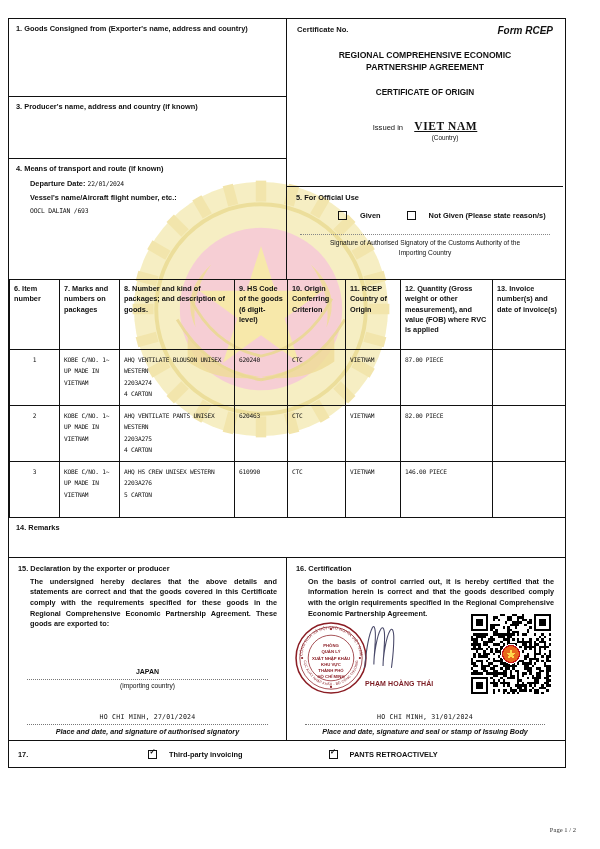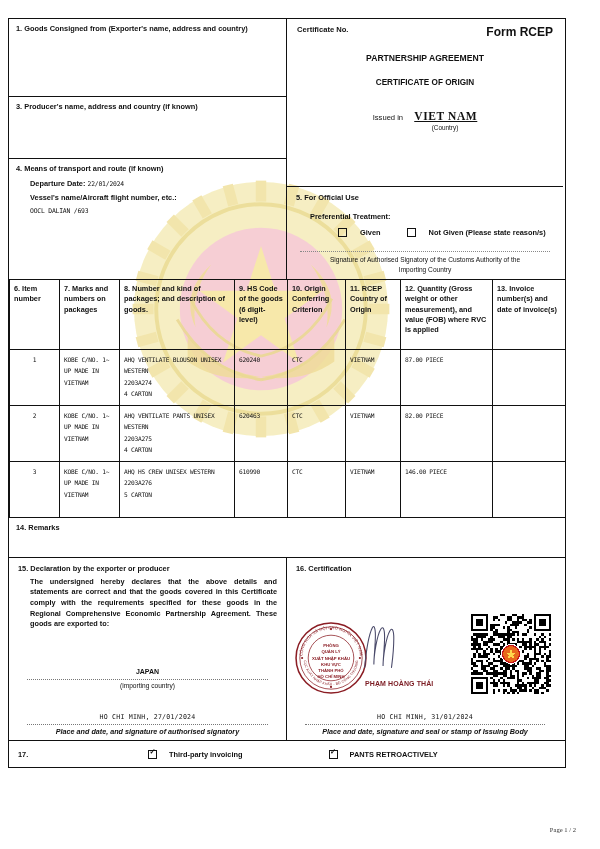--- a/index.html
+++ b/index.html
@@ -36,21 +36,21 @@
   .box1{height:78px;}
   .box2{height:88px;}
   .box3{height:62px;}
   .box4{height:73px;}
   .indent{padding-left:14px;}
   .ln{margin-top:4px;}
 
   
   .rhead{height:168px;position:relative;padding:6px 10px 0 10px;box-sizing:border-box;}
   .certno{font-size:7.6px;font-weight:bold;}
-  .formrcep{font-size:12px;font-weight:bold;}
+  .formrcep{font-size:10px;font-weight:bold;font-style:italic;}
   .topline{display:flex;justify-content:space-between;align-items:flex-start;gap:38px;}
   .title1{text-align:center;font-size:8.6px;font-weight:bold;line-height:1.45;margin-top:13px;}
   .title2{text-align:center;font-size:8.2px;font-weight:bold;margin-top:14px;}
   .issued{text-align:center;margin-top:23px;font-size:7.6px;}
   .issued .ctry{font-family:"Liberation Serif",serif;font-size:11.5px;font-weight:bold;
       text-decoration:underline;letter-spacing:.6px;margin-left:9px;}
   .ctrylbl{text-align:center;font-size:6.4px;margin-top:2px;padding-left:40px;}
 
   
   .box5{height:92px;padding:6px 9px 0 9px;box-sizing:border-box;}
@@ -194,34 +194,34 @@
         </div>
       </div>
 
       <div class="rightcol">
         <div class="rhead bb">
           <div class="topline">
             <span class="certno">Certificate No.</span>
             <span class="formrcep">Form RCEP</span>
           </div>
           <div class="title1">
+            <div>REGIONAL COMPREHENSIVE ECONOMIC</div>
             <div>PARTNERSHIP AGREEMENT</div>
           </div>
           <div class="title2">CERTIFICATE OF ORIGIN</div>
           <div class="issued">
             <span>Issued in</span>
             <span class="ctry">VIET NAM</span>
           </div>
           <div class="ctrylbl">(Country)</div>
         </div>
 
         <div class="box5">
           <div class="lbl"><span class="num">5.</span>
             <span>For Official Use</span></div>
-          <div class="pref">Preferential Treatment:</div>
           <div class="cbrow">
             <span class="cbox" id="cb-given"></span>
             <span class="t1">Given</span>
             <span class="cbox cbox2" id="cb-notgiven"></span>
             <span class="t2">Not Given (Please state reason/s)</span>
           </div>
           <div class="dotline"></div>
           <div class="sigtext">
             <div>Signature of Authorised Signatory of the Customs Authority of the</div>
             <div>Importing Country</div>
@@ -364,20 +364,21 @@
         <div class="fillline" style="top:121px"></div>
         <div class="subnote" style="top:124px">(importing country)</div>
         <div class="fillvalm" style="top:155px">HO CHI MINH, 27/01/2024</div>
         <div class="fillline" style="top:166px"></div>
         <div class="footnote" style="top:169px">Place and date, and signature of authorised signatory</div>
       </div>
 
       <div class="cert">
         <div class="lbl"><span class="num">16.</span>
           <span>Certification</span></div>
+        <div class="para">On the basis of control carried out, it is hereby certified that the information herein is correct and that the goods described comply with the origin requirements specified in the Regional Comprehensive Economic Partnership Agreement.</div>
 
         <div class="stamp">
           <svg viewBox="0 0 100 100" xmlns="http://www.w3.org/2000/svg">
             <defs>
               <path id="arcTop" d="M 12 50 A 38 38 0 0 1 88 50"></path>
               <path id="arcBot" d="M 14 50 A 36 36 0 0 0 86 50"></path>
             </defs>
             <circle cx="50" cy="50" r="46" fill="none" stroke="#8b1d24" stroke-width="2"></circle>
             <circle cx="50" cy="50" r="41" fill="none" stroke="#8b1d24" stroke-width="1"></circle>
             <circle cx="50" cy="50" r="30" fill="none" stroke="#8b1d24" stroke-width="1"></circle>

